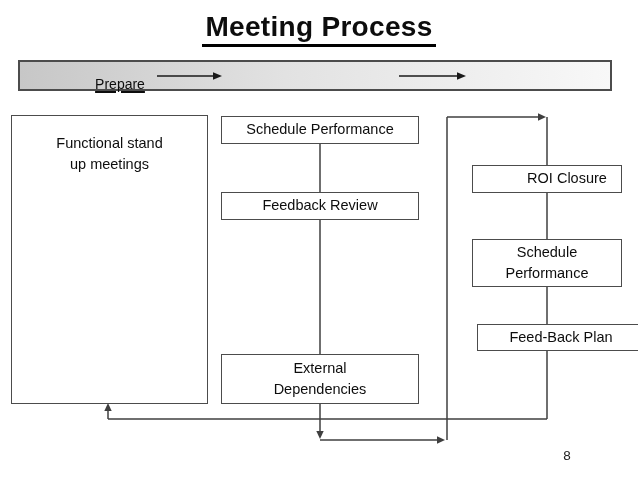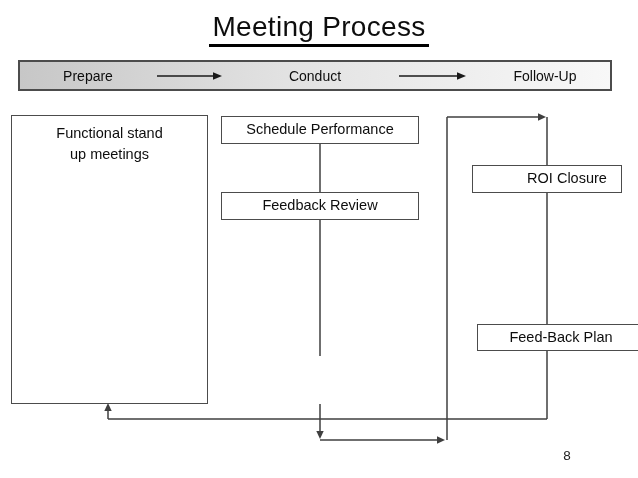--- a/index.html
+++ b/index.html
@@ -26,46 +26,48 @@
     position: absolute;
     top: 11px;
     left: 0;
     width: 100%;
     text-align: center;
     z-index: 3;
   }
   .title span {
     display: inline-block;
     font-size: 28px;
-    font-weight: 400;
+    font-weight: 700;
     border-bottom: 3px solid #000;
     padding: 0 3px 1px 3px;
     letter-spacing: 0.3px;
   }
   .banner {
     position: absolute;
     left: 18px;
     top: 60px;
     width: 594px;
     height: 31px;
     border: 2px solid var(--banner-border);
     background: linear-gradient(90deg, var(--banner-gradient-left) 0%, #e2e2e2 45%, var(--banner-gradient-right) 100%);
     z-index: 1;
   }
   .phase-label {
     position: absolute;
-    top: 0;
+    top: 8px;
     height: 100%;
     display: flex;
     align-items: center;
     transform: translateX(-50%);
     font-size: 14px;
+    text-decoration: underline;
     text-decoration-thickness: 1.5px;
     text-underline-offset: 2px;
     white-space: nowrap;
+    margin-left: 32px;
   }
   .connector-layer {
     position: absolute;
     left: 0;
     top: 0;
     z-index: 2;
     pointer-events: none;
   }
   .connector-layer line { stroke: var(--line); stroke-width: 1.5; }
   .connector-layer .thin line { stroke-width: 1.6; stroke: #1a1a1a; }
@@ -79,21 +81,21 @@
     align-items: center;
     justify-content: center;
     text-align: center;
     font-size: 14.5px;
     line-height: 1.45;
     white-space: pre-line;
     z-index: 3;
   }
   .pbox.top-align {
     align-items: flex-start;
-    padding-top: 7px;
+    padding-top: 17px;
   }
   .page-number {
     position: absolute;
     left: 552px;
     top: 448px;
     width: 30px;
     text-align: center;
     font-size: 13.5px;
     color: #222;
     z-index: 3;
@@ -103,22 +105,20 @@
 <body>
 
 <div class="slide">
 
   <div class="title">
     <span>Meeting Process</span>
   </div>
 
   <div class="banner">
     <span class="phase-label" style="left:68px">Prepare</span>
-    <span class="phase-label" style="left:295px">Conduct</span>
-    <span class="phase-label" style="left:525px">Follow-Up</span>
   </div>
 
   <svg class="connector-layer" width="638" height="478" viewBox="0 0 638 478">
 
     <g class="thin">
       <line x1="157" y1="76" x2="214" y2="76"></line>
       <polygon points="222,76 213,72.2 213,79.8"></polygon>
     </g>
     <g class="thin">
       <line x1="399" y1="76" x2="458" y2="76"></line>
@@ -157,19 +157,23 @@
       <line x1="108" y1="410" x2="108" y2="419"></line>
       <polygon points="108,403 104.3,411 111.7,411"></polygon>
     </g>
   </svg>
 
   <div class="pbox top-align" style="left:11px; top:115px; width:197px; height:289px;">Functional stand
 up meetings</div>
 
   <div class="pbox" style="left:221px; top:116px; width:198px; height:28px;">Schedule Performance</div>
   <div class="pbox" style="left:221px; top:192px; width:198px; height:28px;">Feedback Review</div>
+  <div class="pbox" style="left:221px; top:354px; width:198px; height:50px;">External
+Dependencies</div>
 
   <div class="pbox" style="left:472px; top:165px; width:150px; height:28px;padding-left:40px;">ROI Closure</div>
+  <div class="pbox" style="left:472px; top:239px; width:150px; height:48px;">Schedule
+Performance</div>
   <div class="pbox" style="left:477px; top:324px; width:168px; height:27px;">Feed-Back Plan</div>
 
   <div class="page-number">8</div>
 
 </div>
 
 </body></html>

